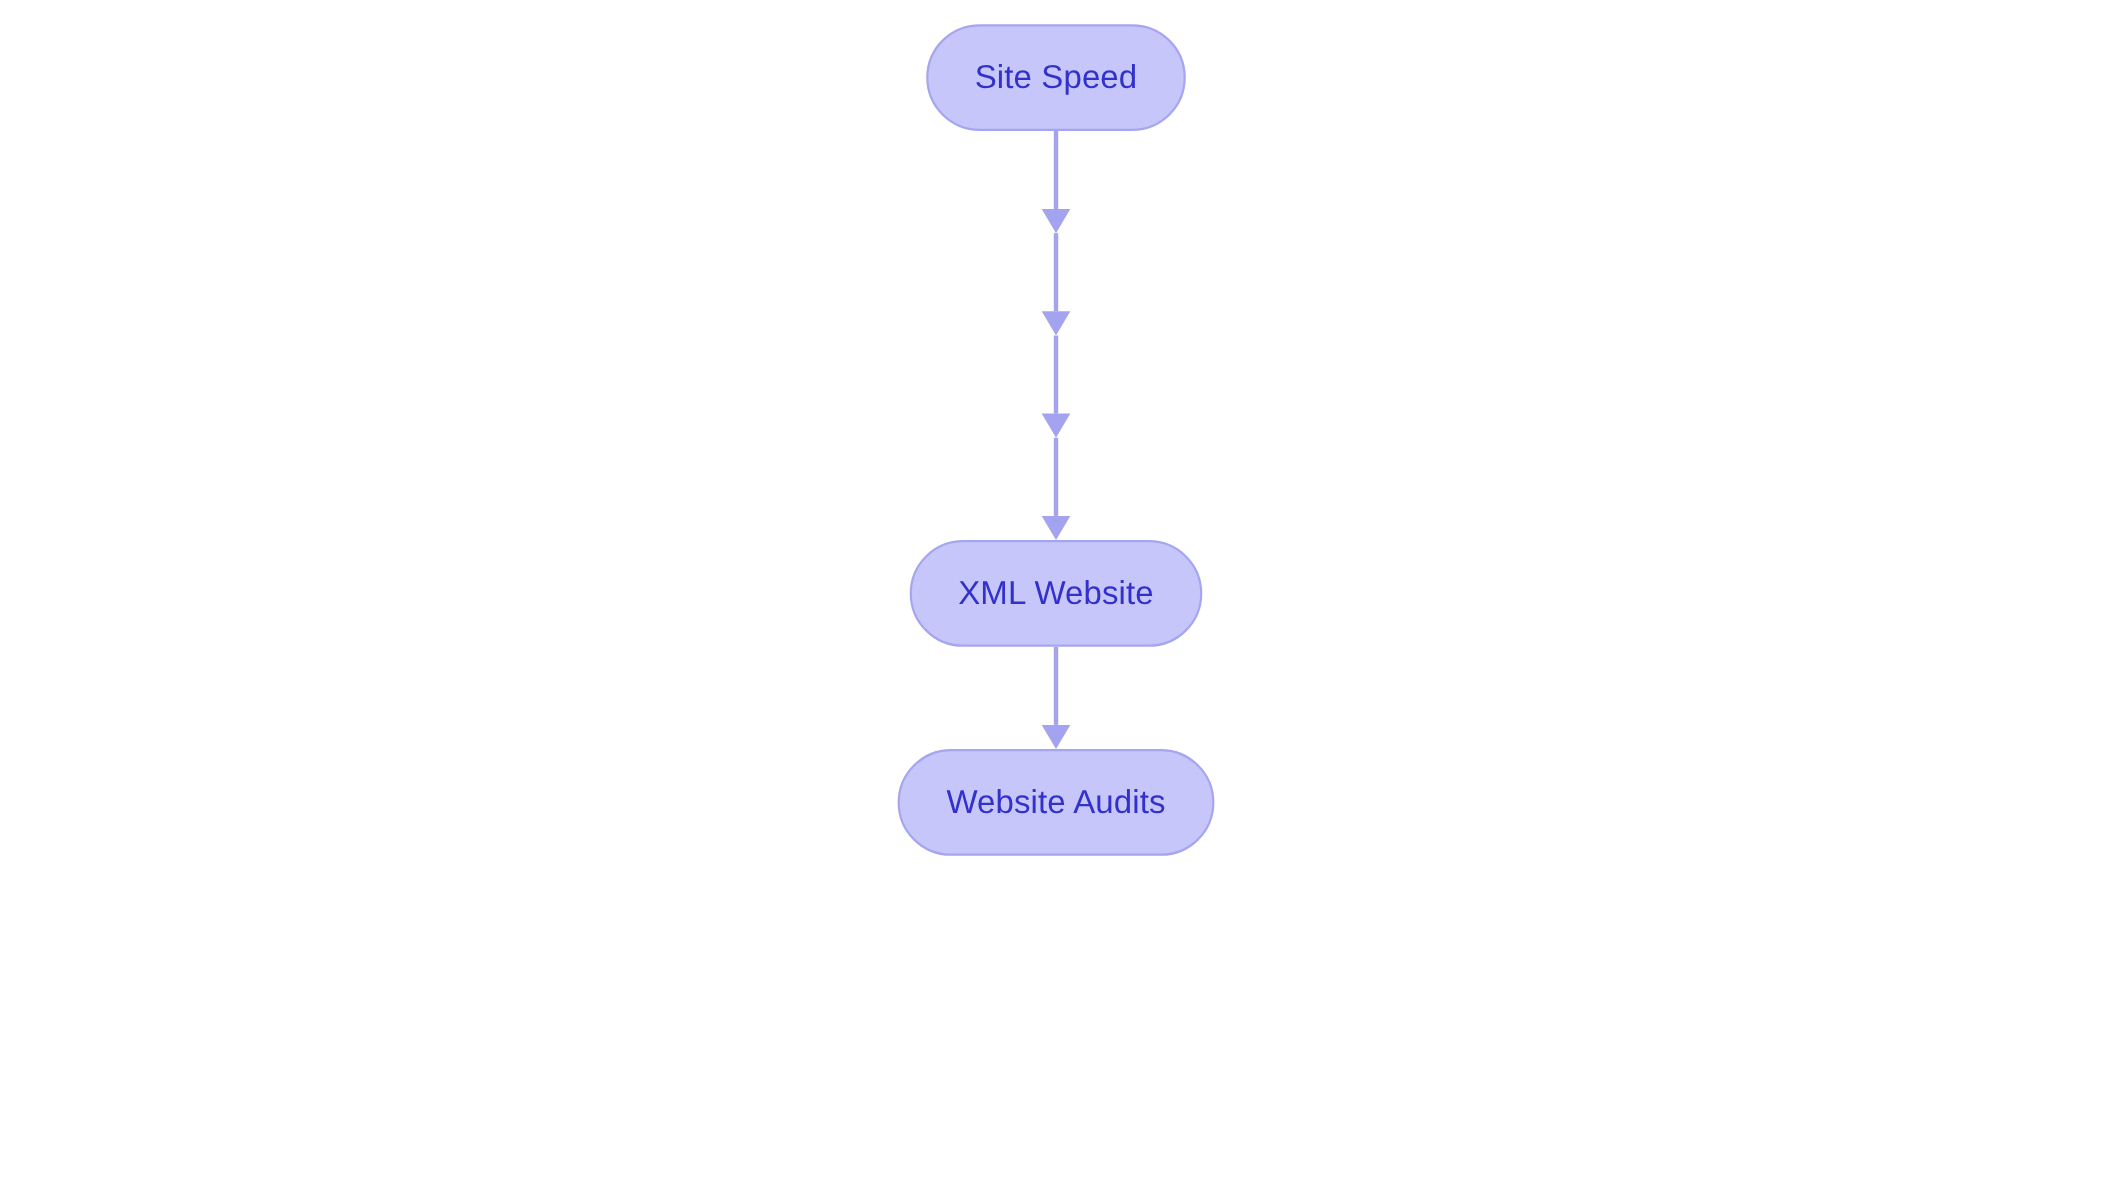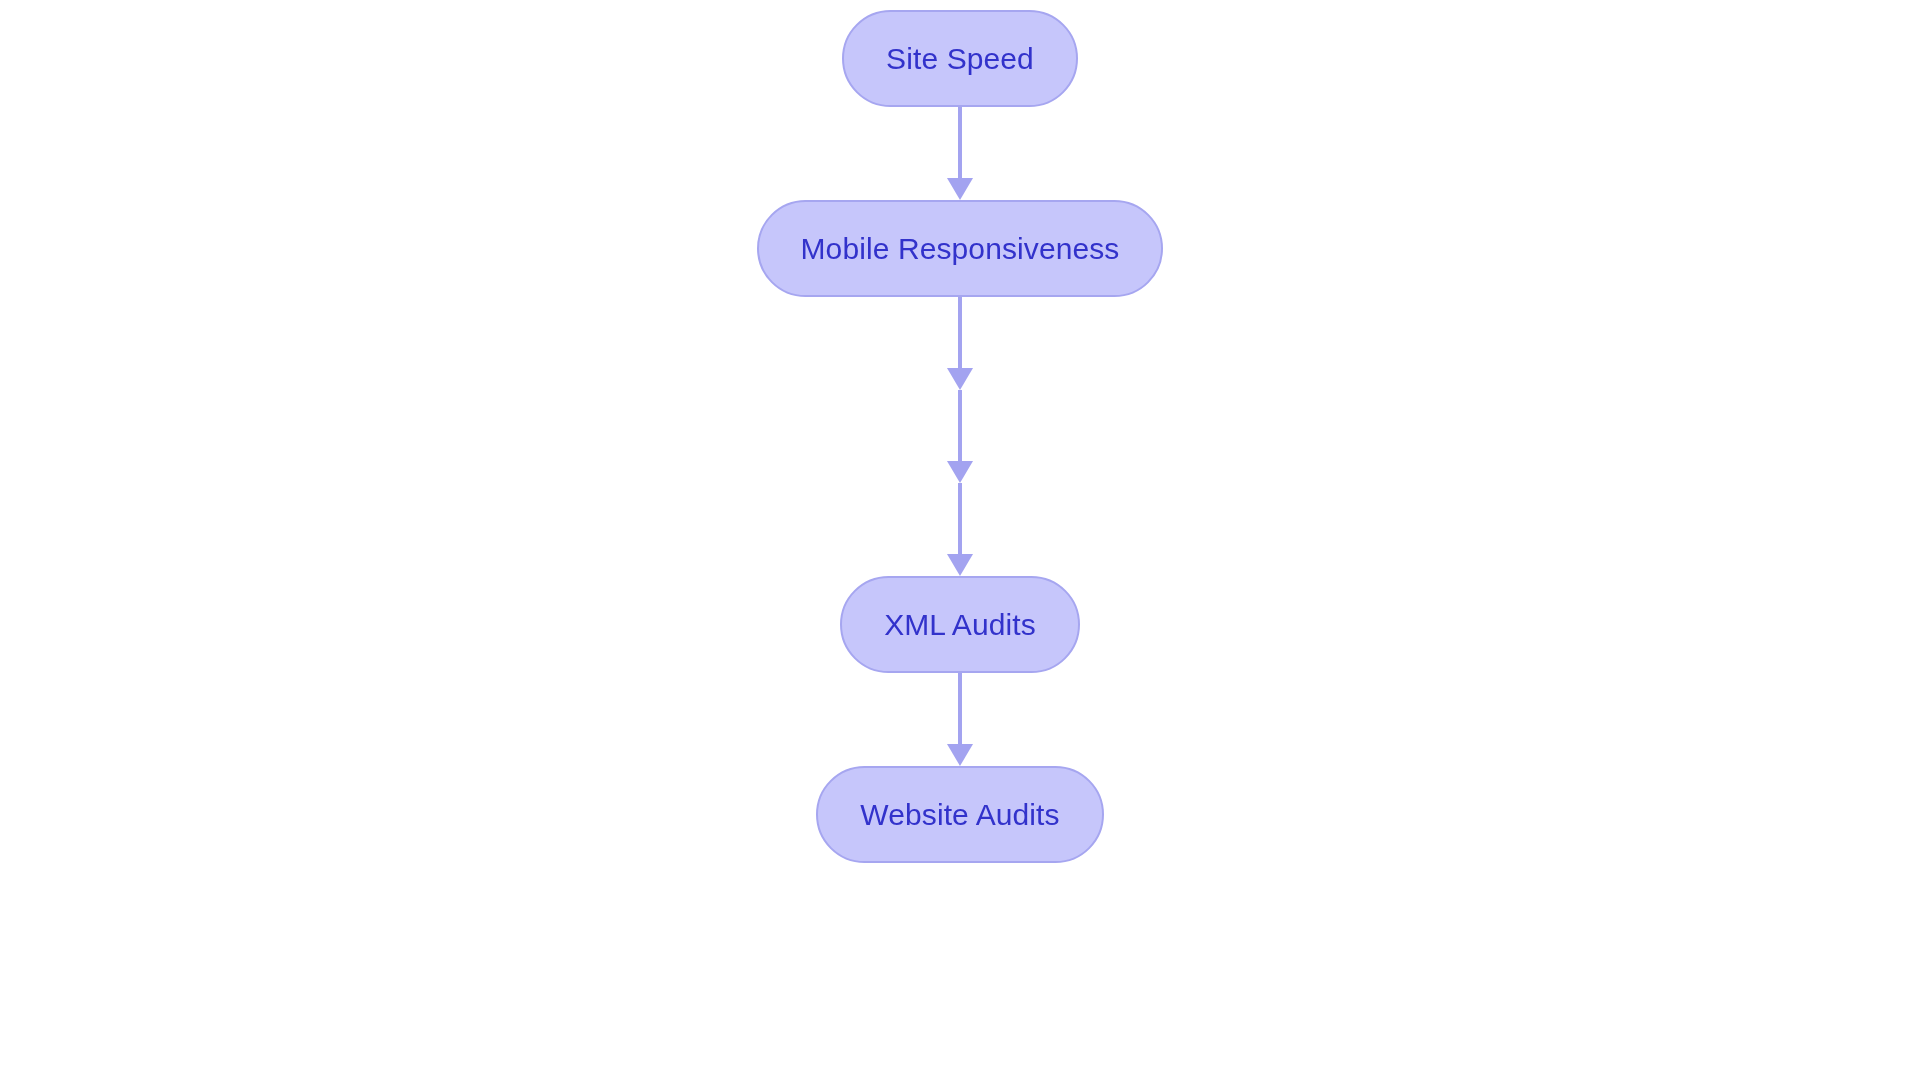--- a/index.html
+++ b/index.html
@@ -24,21 +24,21 @@
   .flow-column {
     position: absolute;
     left: 0;
     top: 0;
     width: 1920px;
     height: 1083px;
     display: flex;
     flex-direction: column;
     align-items: center;
     justify-content: flex-start;
-    padding-top: 10px;
+    padding-top: 22px;
     box-sizing: border-box;
   }
 
   
   .node {
     box-sizing: border-box;
     height: 97px;
     border-radius: 49px;
     background: #c6c6fb;
     border: 2px solid #a6a6f0;
@@ -94,43 +94,40 @@
 
     <div class="node">
       <span class="node-label">Site Speed</span>
     </div>
 
     <div class="connector">
       <div class="connector-line"></div>
       <div class="connector-head"></div>
     </div>
 
-    <div class="node">
-      <span class="node-label">Mobile Responsiveness</span>
-    </div>
 
     <div class="connector">
       <div class="connector-line"></div>
       <div class="connector-head"></div>
     </div>
 
 
     <div class="connector">
       <div class="connector-line"></div>
       <div class="connector-head"></div>
     </div>
 
 
     <div class="connector">
       <div class="connector-line"></div>
       <div class="connector-head"></div>
     </div>
 
     <div class="node">
-      <span class="node-label">XML Audits</span>
+      <span class="node-label">XML Website</span>
     </div>
 
     <div class="connector">
       <div class="connector-line"></div>
       <div class="connector-head"></div>
     </div>
 
     <div class="node">
       <span class="node-label">Website Audits</span>
     </div>

